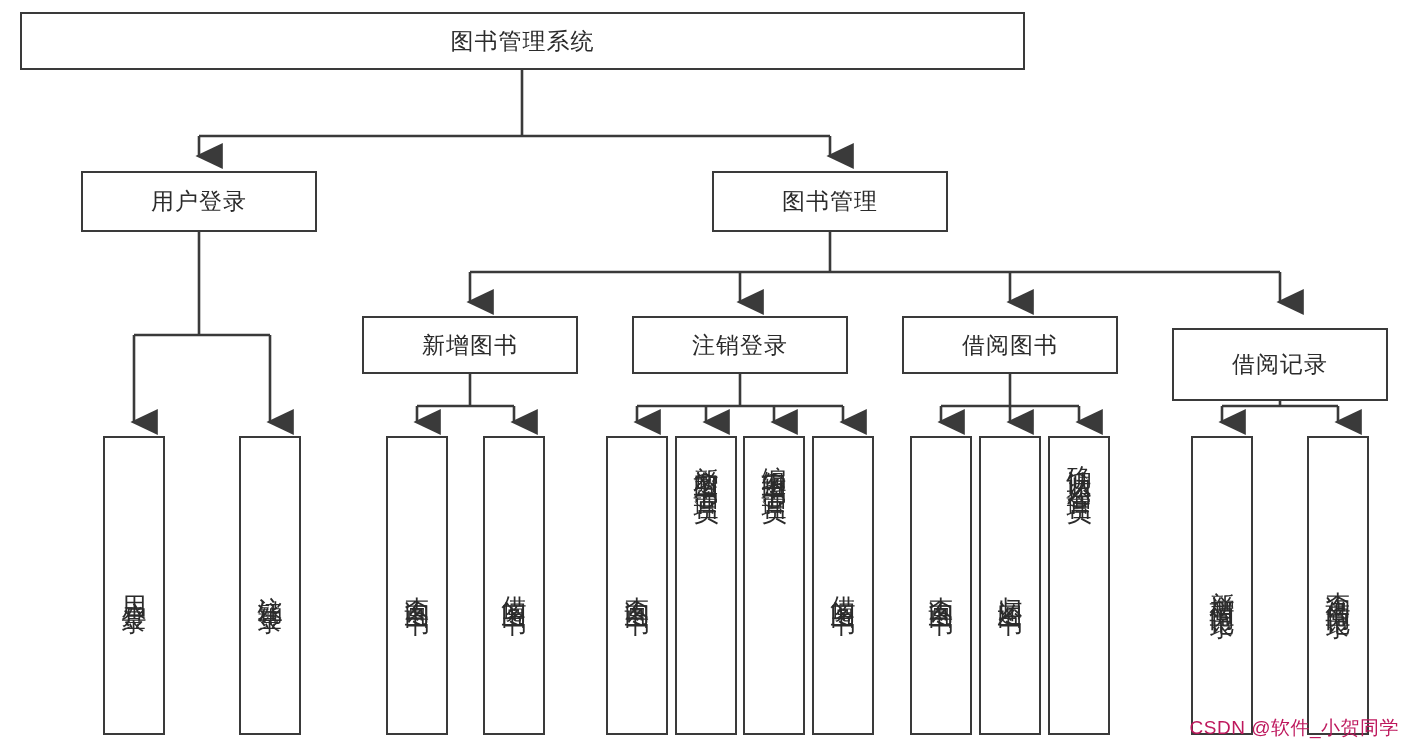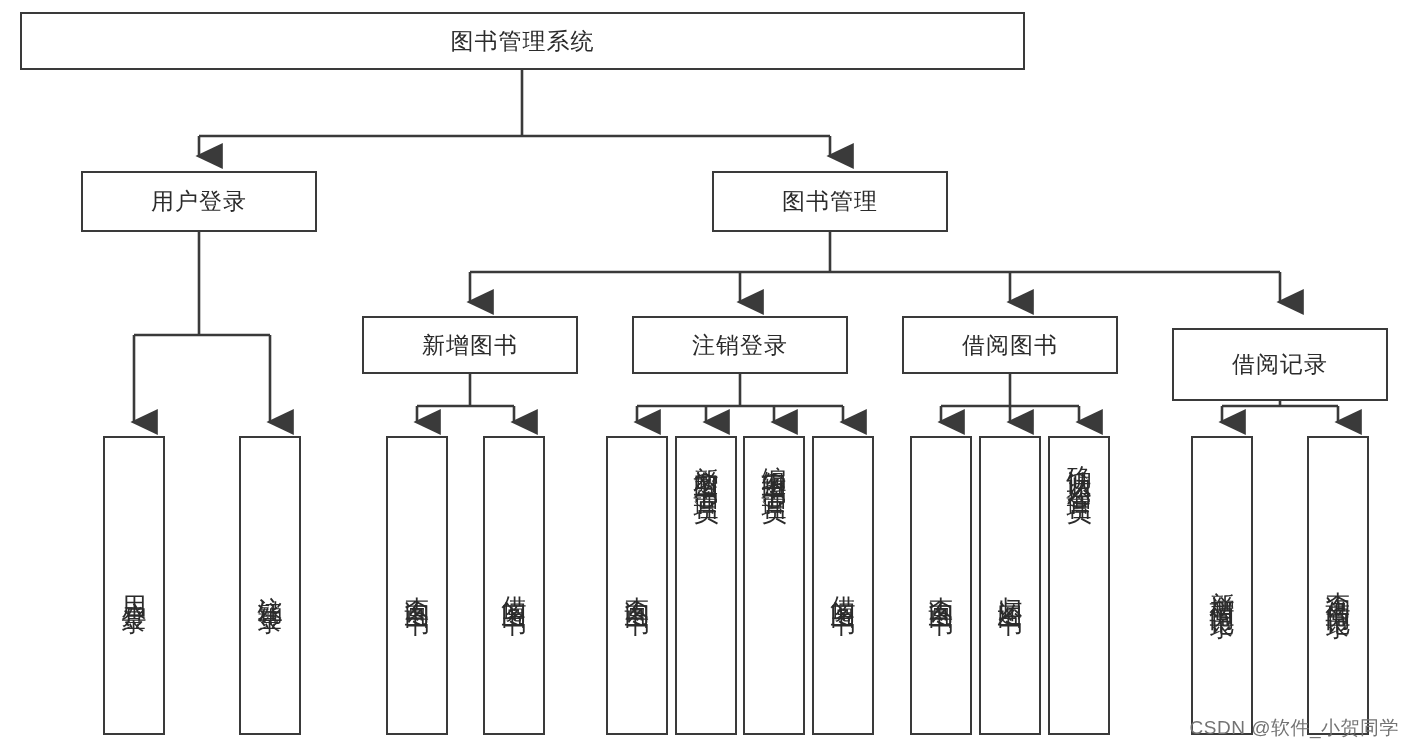--- a/index.html
+++ b/index.html
@@ -59,21 +59,21 @@
     font-size: 25px;
     letter-spacing: 5px;
     white-space: nowrap;
     line-height: 1;
   }
   .watermark {
     position: absolute;
     right: 6px;
     bottom: 6px;
     font-size: 19px;
-    color: #737373;
+    color: #be185d;
     letter-spacing: 0.5px;
     z-index: 5;
     white-space: nowrap;
   }
 </style>
 </head>
 <body>
 
 <div id="canvas">
 

